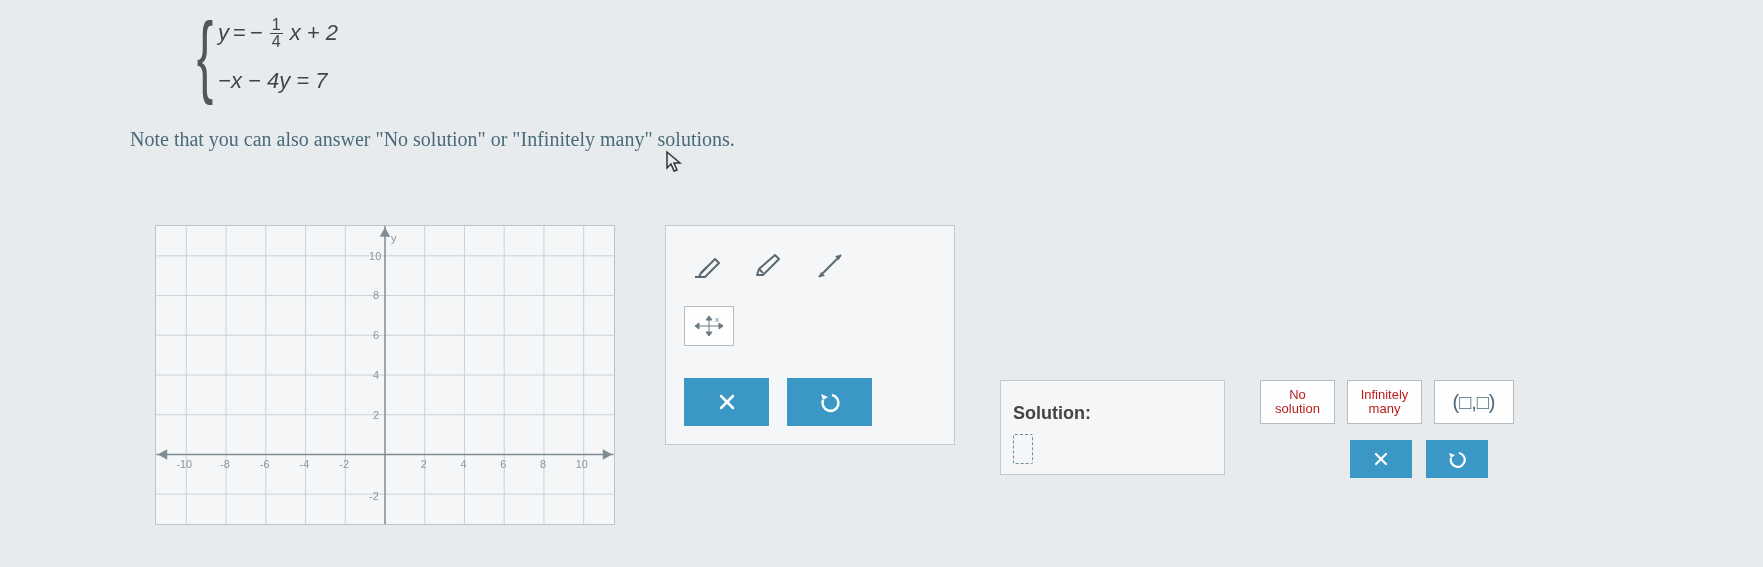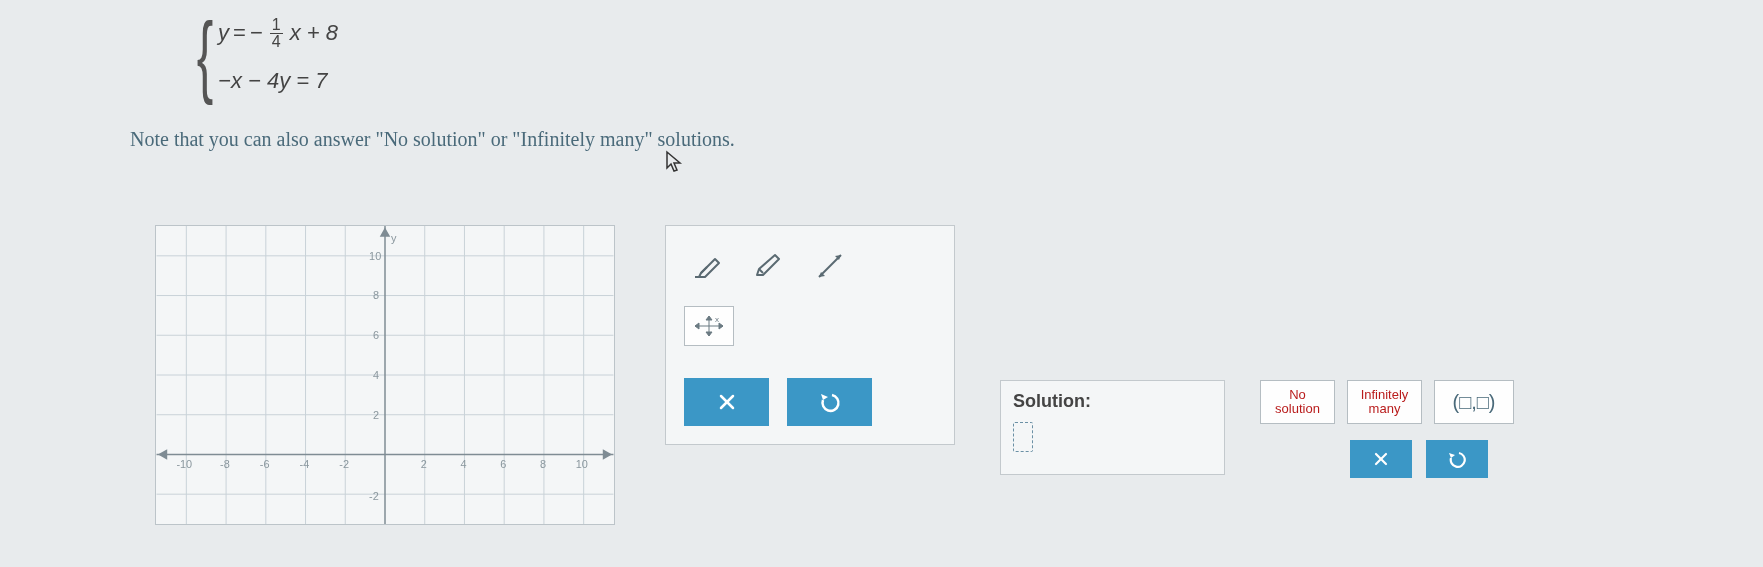--- a/index.html
+++ b/index.html
@@ -97,21 +97,21 @@
     color: #fff;
   }
   .solution-panel {
     position: absolute;
     left: 1000px;
     top: 380px;
     width: 225px;
     height: 95px;
     border: 1px solid #c3c9cd;
     background: #f4f6f7;
-    padding: 10px 12px;
+    padding: 22px 12px;
   }
   .solution-label { font-size: 18px; color: #444; font-weight: 600; }
   .placeholder-rect {
     margin-top: 10px;
     width: 20px; height: 30px;
     border: 1.5px dashed #6b90a5;
     border-radius: 2px;
   }
   .answer-options {
     position: absolute;
@@ -150,21 +150,21 @@
     <div class="eq-stack">
       <div class="eq-row">
         <span>y</span>
         <span style="font-style:normal;">=</span>
         <span style="font-style:normal;">−</span>
         <span class="frac">
           <span class="num">1</span>
           <span class="bar"></span>
           <span class="den">4</span>
         </span>
-        <span>x + 8</span>
+        <span>x + 2</span>
       </div>
       <div class="eq-row">
         <span>−x − 4y = 7</span>
       </div>
     </div>
   </div>
   <div class="note-line">Note that you can also answer "No solution" or "Infinitely many" solutions.</div>
 </div>
 
 <div class="cursor-icon">

